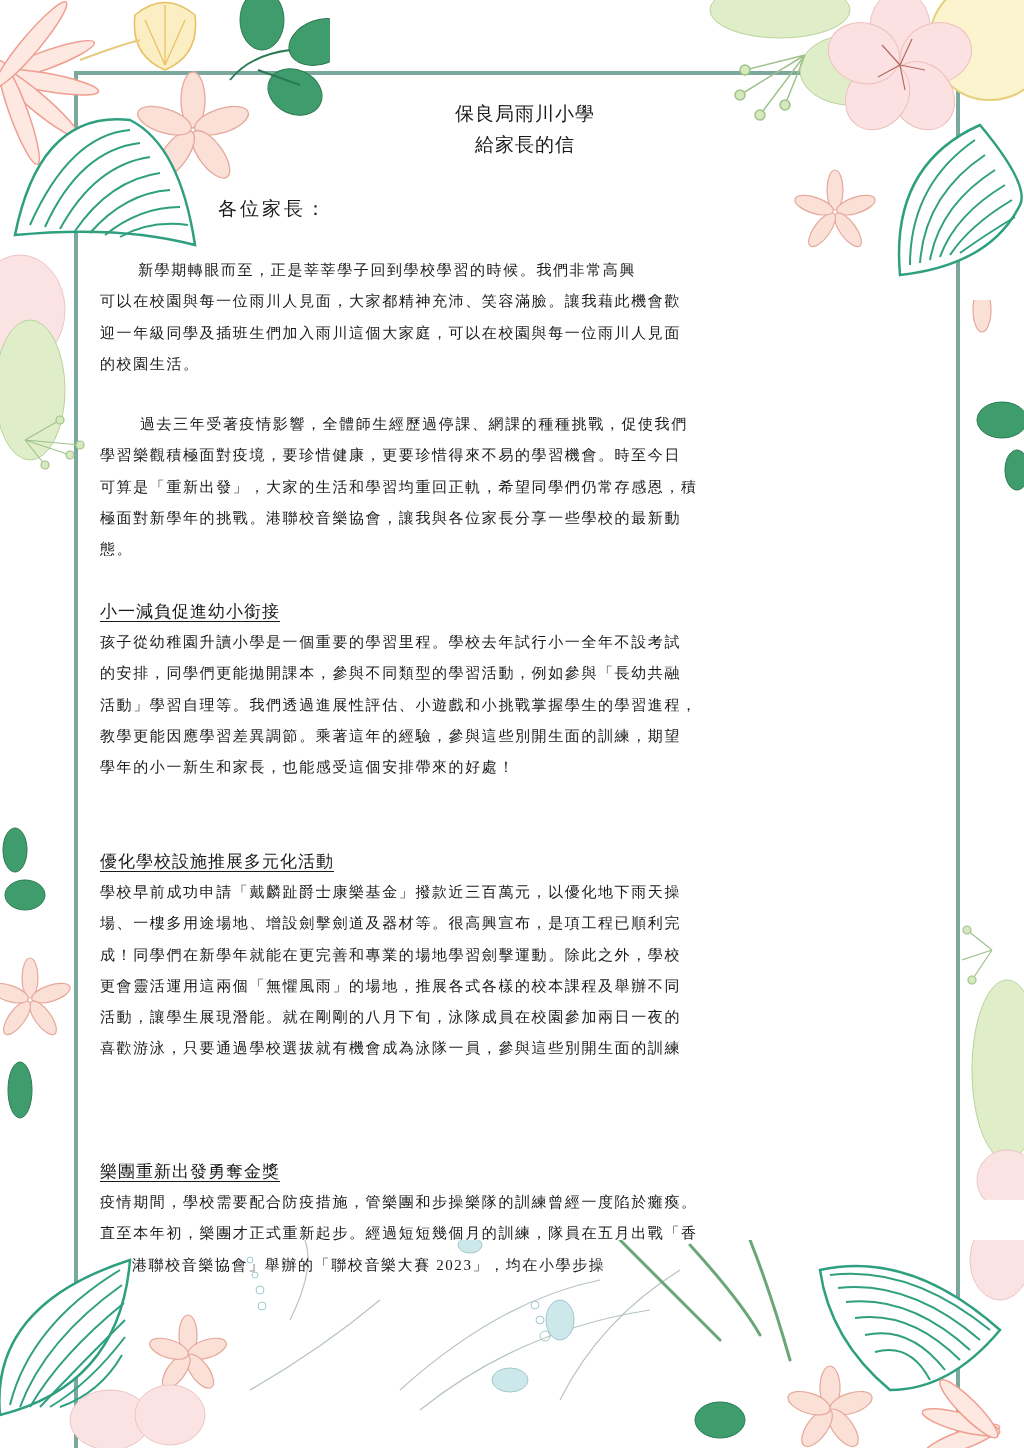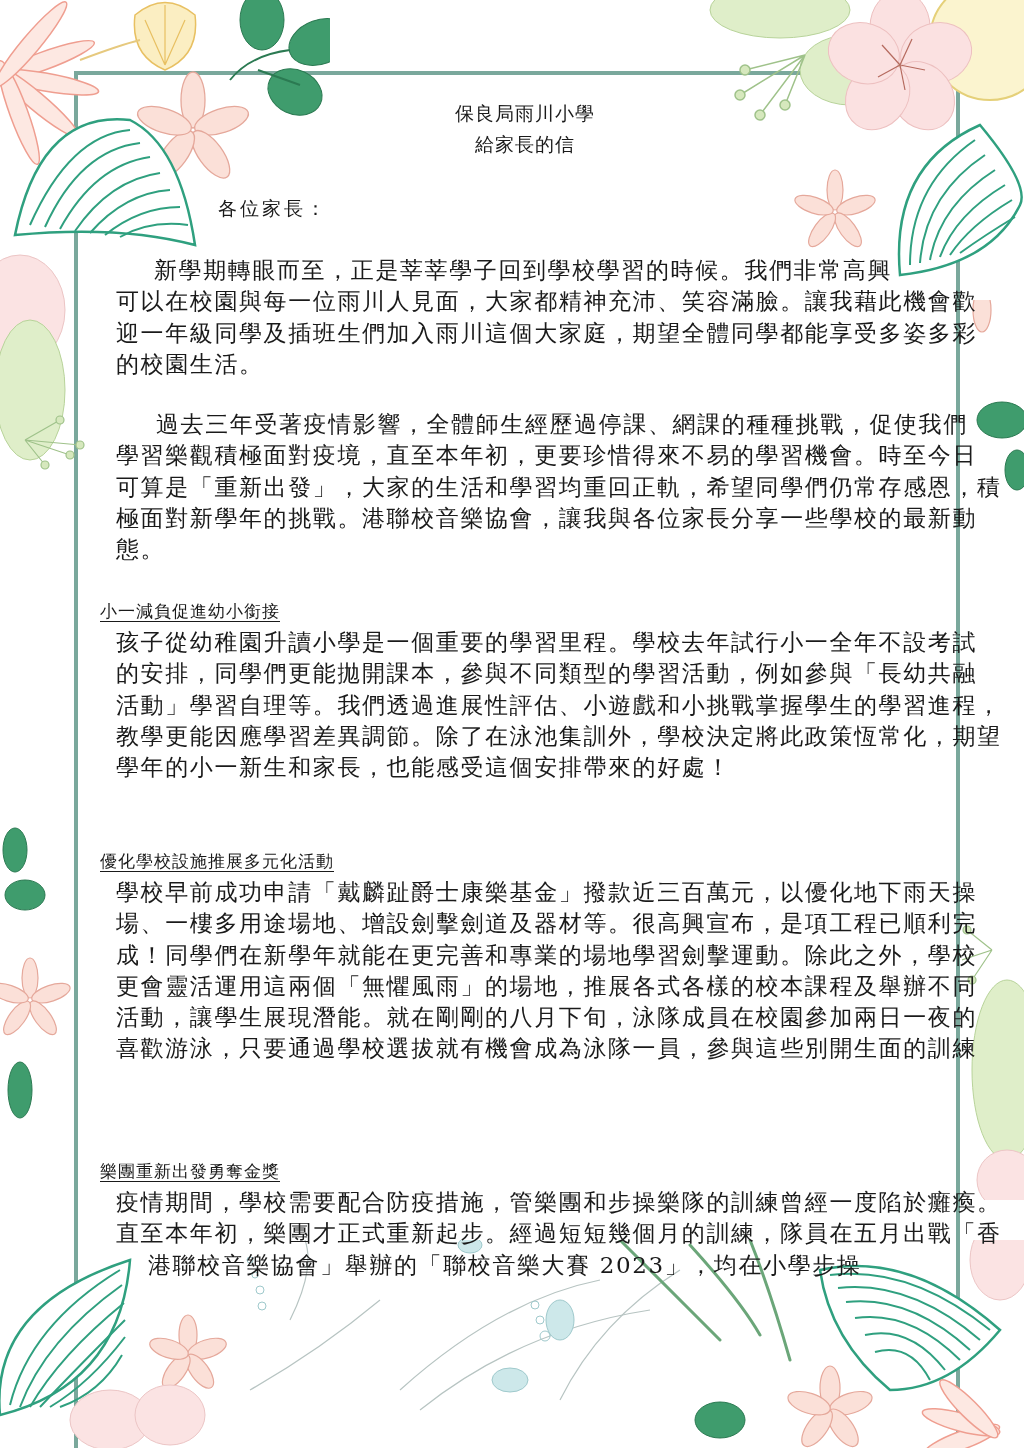--- a/index.html
+++ b/index.html
@@ -17,23 +17,23 @@
   .deco { position:absolute; }
   .content {
     position:absolute; left:100px; top:0; width:850px;
   }
   .title {
     position:absolute; left:0; width:850px; text-align:center;
     font-size:19px; letter-spacing:1px;
   }
   .salutation { position:absolute; left:118px; top:196px; font-size:19px; letter-spacing:3px; }
   .para {
-    position:absolute; left:16px; width:845px;
-    font-size:23px; line-height:31.3px; letter-spacing:1.6px;
-    text-align:justify; text-align-last:left;
+    position:absolute; left:0; width:845px;
+    font-size:15px; line-height:31.3px; letter-spacing:1.6px;
+    text-align:justify; text-align-last:left;font-family:Liberation Serif, serif;
   }
   .heading {
     position:absolute; left:0; font-size:17px; letter-spacing:1px;
     text-decoration:underline; text-underline-offset:4px;
   }
   .line { display:block; white-space:nowrap; }
   .indent { padding-left:40px; }
 </style>
 </head>
 <body>
@@ -265,38 +265,38 @@
 
 <div class="content">
   <div class="title" style="top:101px">保良局雨川小學</div>
   <div class="title" style="top:132px">給家長的信</div>
 
   <div class="salutation">各位家長：</div>
 
   <div class="para" style="top:255px">
     <span class="line indent" style="padding-left:38px">新學期轉眼而至，正是莘莘學子回到學校學習的時候。我們非常高興</span>
     <span class="line">可以在校園與每一位雨川人見面，大家都精神充沛、笑容滿臉。讓我藉此機會歡</span>
-    <span class="line">迎一年級同學及插班生們加入雨川這個大家庭，期望全體同學都能享受多姿多彩</span>
+    <span class="line">迎一年級同學及插班生們加入雨川這個大家庭，可以在校園與每一位雨川人見面</span>
     <span class="line">的校園生活。</span>
   </div>
 
   <div class="para" style="top:409px">
     <span class="line indent">過去三年受著疫情影響，全體師生經歷過停課、網課的種種挑戰，促使我們</span>
-    <span class="line">學習樂觀積極面對疫境，直至本年初，更要珍惜得來不易的學習機會。時至今日</span>
+    <span class="line">學習樂觀積極面對疫境，要珍惜健康，更要珍惜得來不易的學習機會。時至今日</span>
     <span class="line">可算是「重新出發」，大家的生活和學習均重回正軌，希望同學們仍常存感恩，積</span>
     <span class="line">極面對新學年的挑戰。港聯校音樂協會，讓我與各位家長分享一些學校的最新動</span>
     <span class="line">態。</span>
   </div>
 
   <div class="heading" style="top:600px">小一減負促進幼小銜接</div>
   <div class="para" style="top:627px">
     <span class="line">孩子從幼稚園升讀小學是一個重要的學習里程。學校去年試行小一全年不設考試</span>
     <span class="line">的安排，同學們更能拋開課本，參與不同類型的學習活動，例如參與「長幼共融</span>
     <span class="line">活動」學習自理等。我們透過進展性評估、小遊戲和小挑戰掌握學生的學習進程，</span>
-    <span class="line">教學更能因應學習差異調節。除了在泳池集訓外，學校決定將此政策恆常化，期望</span>
+    <span class="line">教學更能因應學習差異調節。乘著這年的經驗，參與這些別開生面的訓練，期望</span>
     <span class="line">學年的小一新生和家長，也能感受這個安排帶來的好處！</span>
   </div>
 
   <div class="heading" style="top:850px">優化學校設施推展多元化活動</div>
   <div class="para" style="top:877px">
     <span class="line">學校早前成功申請「戴麟趾爵士康樂基金」撥款近三百萬元，以優化地下雨天操</span>
     <span class="line">場、一樓多用途場地、增設劍擊劍道及器材等。很高興宣布，是項工程已順利完</span>
     <span class="line">成！同學們在新學年就能在更完善和專業的場地學習劍擊運動。除此之外，學校</span>
     <span class="line">更會靈活運用這兩個「無懼風雨」的場地，推展各式各樣的校本課程及舉辦不同</span>
     <span class="line">活動，讓學生展現潛能。就在剛剛的八月下旬，泳隊成員在校園參加兩日一夜的</span>

